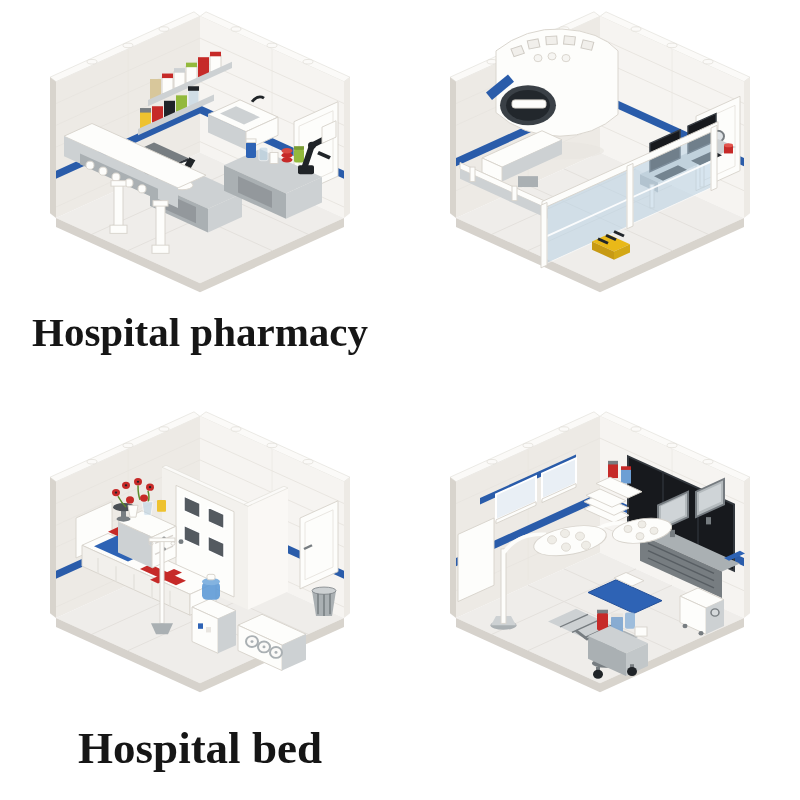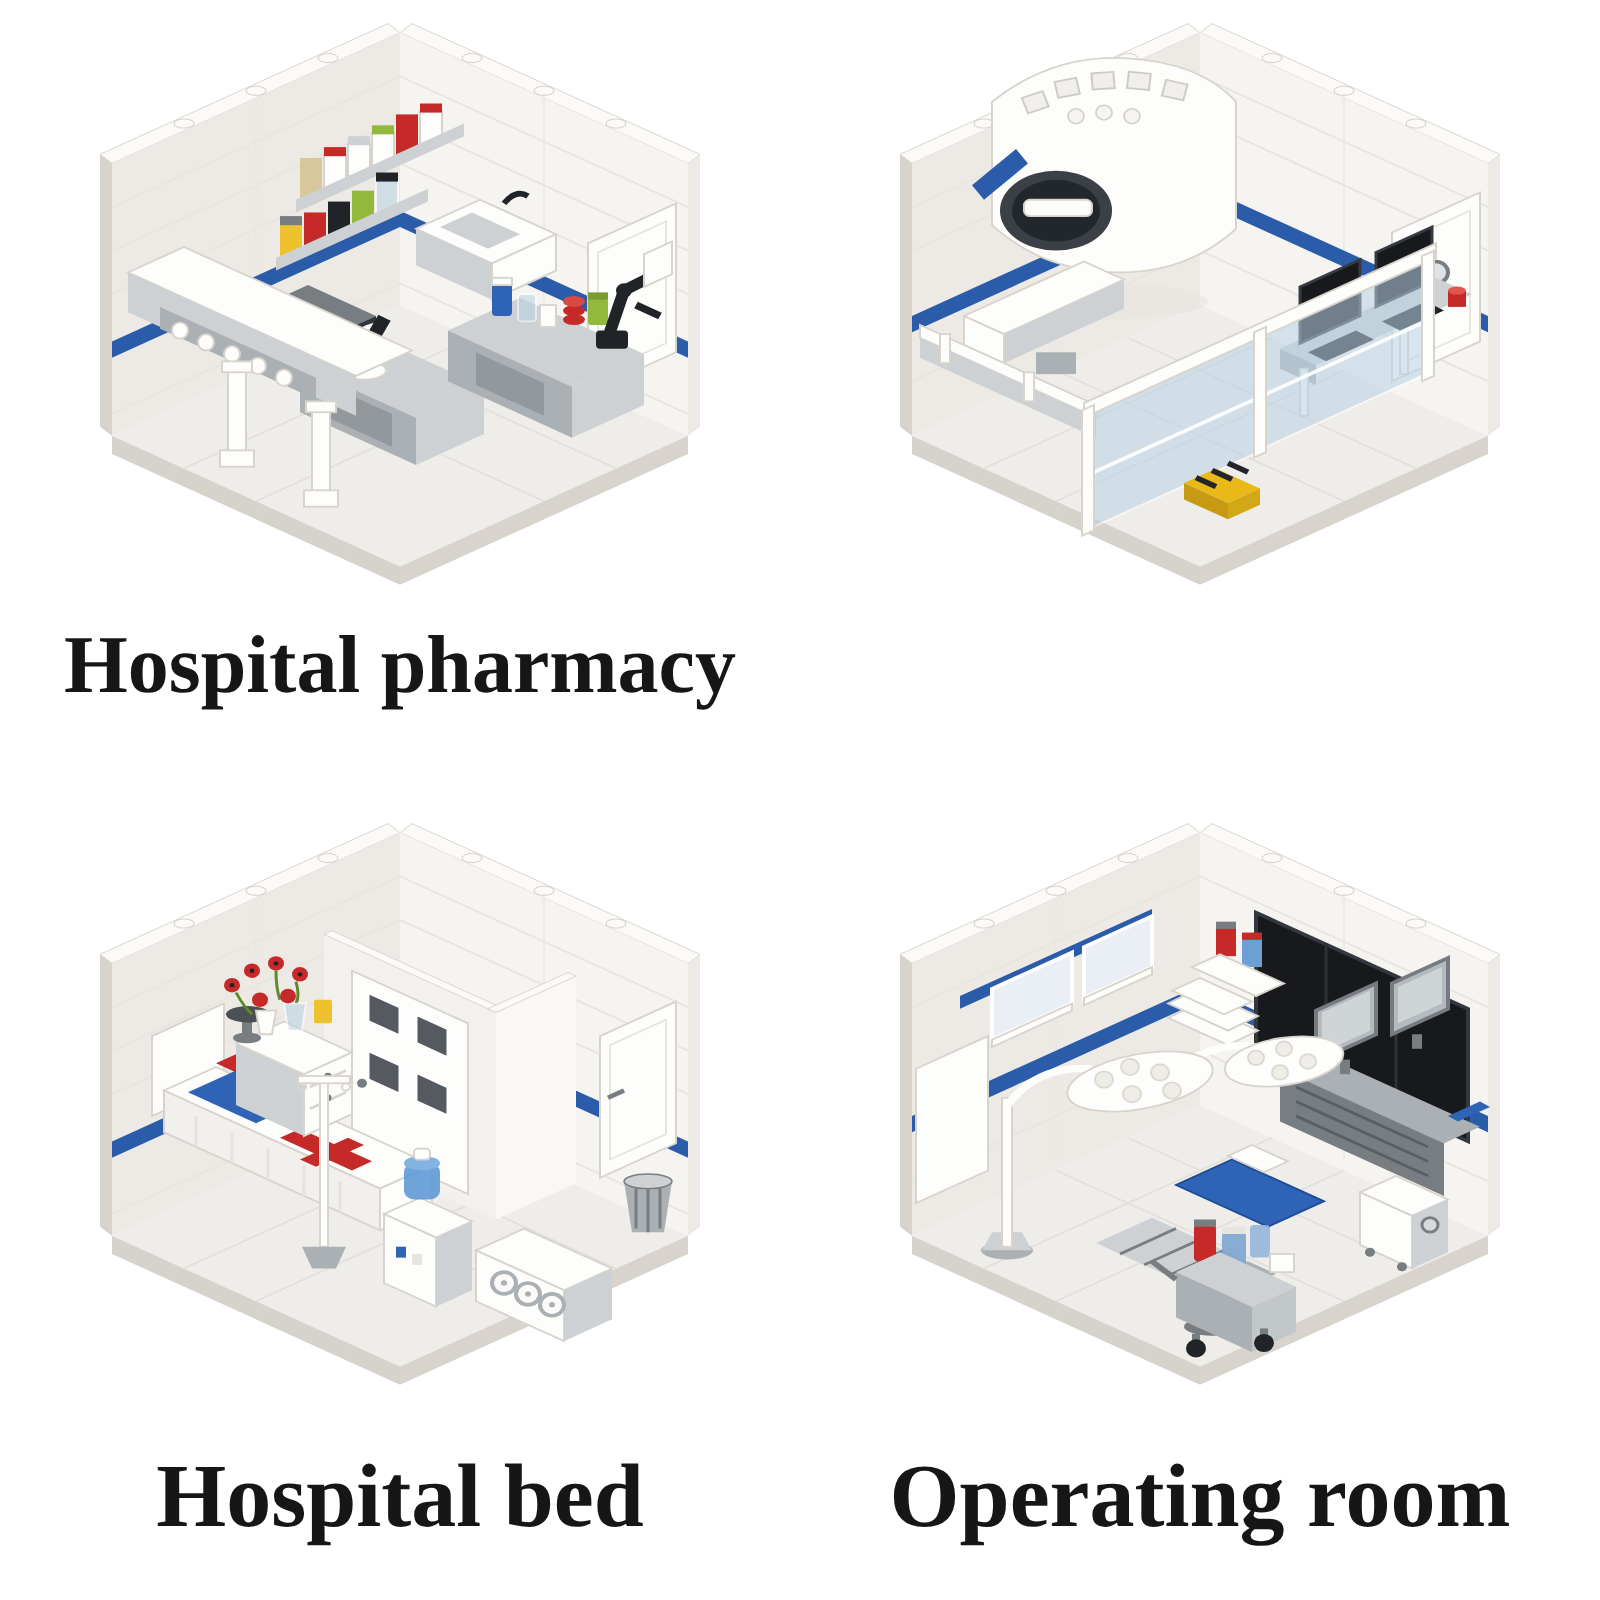--- a/index.html
+++ b/index.html
@@ -473,18 +473,15 @@
       </g>
       <g>
         <polygon class="wh" points="280,218 306,231 324,222 298,209"></polygon>
         <polygon class="wh" points="280,218 306,231 306,260 280,247"></polygon>
         <polygon class="gl" points="306,231 324,222 324,251 306,260"></polygon>
         <circle cx="315" cy="236" r="4" fill="#d6dadc" stroke="#777d81" stroke-width="1.5"></circle>
         <circle cx="285" cy="251" r="2.5" class="gd"></circle>
           <circle cx="301" cy="259" r="2.5" class="gd"></circle>
       </g>
     </svg>
-    <div class="cap-row">
-      <div class="caption">Operating room</div>
-    </div>
   </div>
 
 </div>
 
 </body></html>

